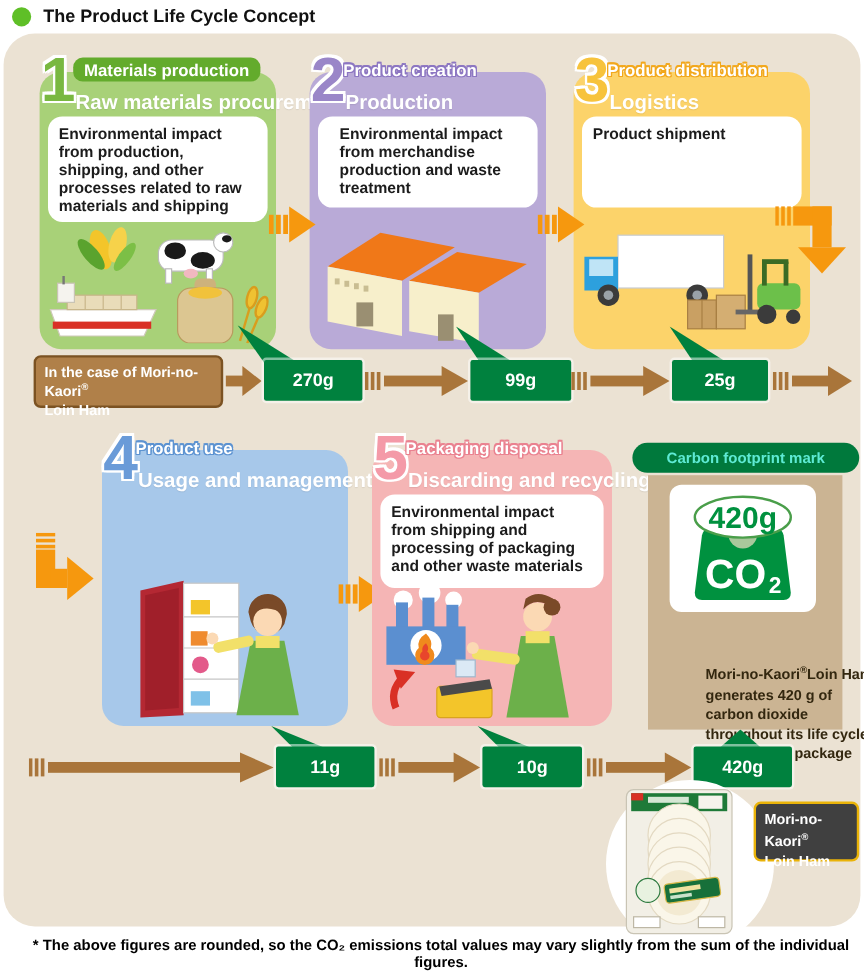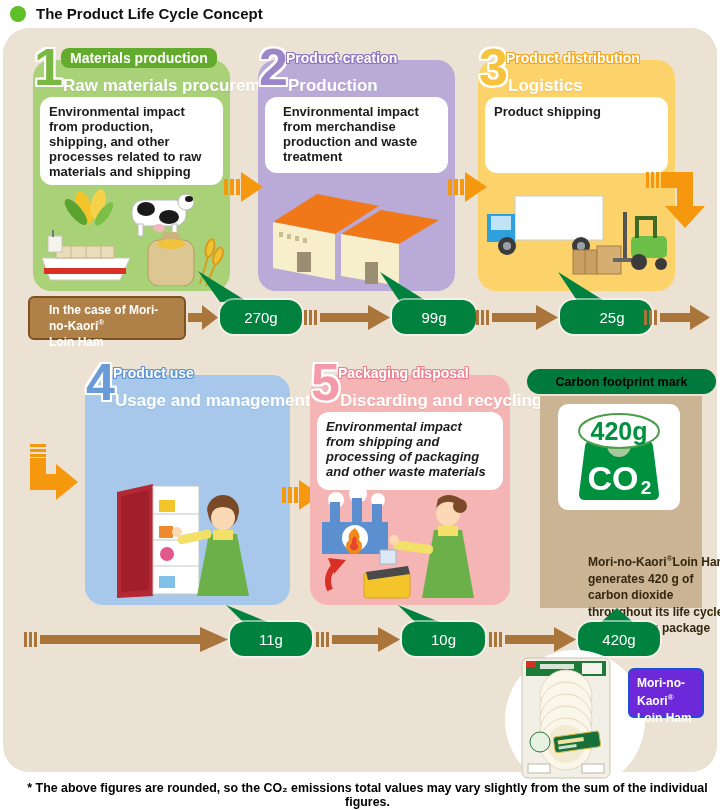--- a/index.html
+++ b/index.html
@@ -25,39 +25,39 @@
         text-shadow:-2px 0 0 #fff,2px 0 0 #fff,0 -2px 0 #fff,0 2px 0 #fff,-2px -2px 0 #fff,2px 2px 0 #fff,-2px 2px 0 #fff,2px -2px 0 #fff;}
   .ctitle{position:absolute;top:-10px;left:28px;font-size:14px;font-weight:bold;color:#fff;white-space:nowrap;
         text-shadow:-1px -1px 0 var(--acc),1px -1px 0 var(--acc),-1px 1px 0 var(--acc),1px 1px 0 var(--acc),-1px 0 0 var(--acc),1px 0 0 var(--acc),0 -1px 0 var(--acc),0 1px 0 var(--acc);}
   .ctitle.badge{background:var(--acc);border-radius:8px;padding:2px 9px;text-shadow:none;top:-12px;}
   .csub{position:absolute;top:16px;left:30px;font-size:17px;font-weight:bold;color:#fff;white-space:nowrap;
         text-shadow:0 1px 1px rgba(0,0,0,0.08);}
   .wbox{position:absolute;left:7px;right:7px;top:37px;background:#fff;border-radius:12px;
         padding:7px 9px;font-weight:bold;font-size:13px;line-height:1.16;color:#1c1c1c;box-sizing:border-box;}
   .illus{position:absolute;left:6px;right:6px;bottom:5px;}
   
-  .gbox{position:absolute;height:34px;background:#00813e;border-radius:14px;color:#fff;font-weight:normal;
+  .gbox{position:absolute;height:34px;background:#00813e;border-radius:2px;color:#fff;font-weight:bold;
         font-size:15px;display:flex;align-items:center;justify-content:center;
         box-shadow:0 0 0 2px rgba(255,255,255,0.5);}
   .tail{position:absolute;}
   
   .caselabel{position:absolute;left:28px;top:296px;width:158px;height:44px;background:#b08049;
         border:2px solid #7b5222;border-radius:6px;color:#fff;font-size:12px;font-weight:bold;
-        line-height:1.35;padding:4px 19px;box-sizing:border-box;}
+        line-height:1.35;padding:4px 7px;box-sizing:border-box;}
   sup{font-size:8px;}
   
   .pill{position:absolute;left:527px;top:369px;width:189px;height:25px;border-radius:13px;background:#00793c;
-        color:#000000;font-size:12.5px;font-weight:bold;display:flex;align-items:center;justify-content:center;}
+        color:#5eead4;font-size:12.5px;font-weight:bold;display:flex;align-items:center;justify-content:center;}
   .tanpanel{position:absolute;left:540px;top:396px;width:162px;height:212px;background:#cbb493;}
   .cfpcard{position:absolute;left:558px;top:404px;width:122px;height:106px;background:#fff;border-radius:10px;
         display:flex;align-items:center;justify-content:center;}
   .fpdesc{position:absolute;left:588px;top:518px;width:148px;font-size:12px;font-weight:bold;color:#33270f;line-height:1.38;margin-top:35px;}
   
   .pcircle{position:absolute;left:505px;top:650px;width:140px;height:140px;border-radius:50%;background:#fff;}
-  .plabel{position:absolute;left:628px;top:668px;width:76px;height:50px;background:#6d28d9;border:2px solid #1d4ed8;
+  .plabel{position:absolute;left:628px;top:668px;width:88px;height:50px;background:#404040;border:2px solid #eab308;
         border-radius:6px;color:#fff;font-size:12px;font-weight:bold;line-height:1.4;padding:5px 7px;box-sizing:border-box;}
   .footnote{position:absolute;left:0;right:0;top:781px;text-align:center;font-size:12.4px;font-weight:bold;color:#000;margin-left:15px;}
   .abs{position:absolute;}
 </style>
 </head>
 <body>
 
 <div class="canvas">
 
   <div class="title-row">
@@ -139,21 +139,21 @@
         <polygon points="0,28 58,38 58,80 0,70" fill="#f7efcb"></polygon>
         <rect x="24" y="56" width="13" height="22" fill="#9a8f72"></rect>
       </g>
     </svg>
   </div>
 
   <div class="card card-a s3" style="left:478px;width:197px;">
     <div class="cnum">3</div>
     <div class="ctitle">Product distribution</div>
     <div class="csub">Logistics</div>
-    <div class="wbox" style="height:76px;">Product shipping</div>
+    <div class="wbox" style="height:76px;">Product shipment</div>
     <svg class="illus" viewBox="0 0 183 98" width="185" height="98">
 
       <g transform="translate(2,6)">
         <rect x="28" y="2" width="88" height="44" fill="#fff" stroke="#c9ccd1"></rect>
         <path d="M0,20 h28 v28 h-28 z" fill="#2da0dd"></path>
         <path d="M4,22 h20 v14 h-20 z" fill="#bfe4f6"></path>
         <circle cx="20" cy="52" r="9" fill="#3b3b3b"></circle>
           <circle cx="20" cy="52" r="4" fill="#9aa2a8"></circle>
         <circle cx="94" cy="52" r="9" fill="#3b3b3b"></circle>
           <circle cx="94" cy="52" r="4" fill="#9aa2a8"></circle>
@@ -255,21 +255,21 @@
         <rect x="5" y="8" width="3" height="15"></rect>
         <rect x="10" y="8" width="3" height="15"></rect>
     <rect x="16" y="11" width="46" height="9"></rect>
         <polygon points="60,3 82,15.5 60,28"></polygon>
       </g>
   </svg>
 
   <svg class="tail" style="left:554px;top:272px;" width="54" height="30" viewBox="0 0 54 30">
     <polygon points="4,0 24,30 52,30" fill="#00813e"></polygon>
   </svg>
-  <div class="gbox" style="left:560px;top:300px;width:80px;padding-left:12px;">25g</div>
+  <div class="gbox" style="left:560px;top:300px;width:80px;">25g</div>
 
   <svg class="abs" style="left:644px;top:302px;" width="66" height="31" viewBox="0 0 66 31">
     <g fill="#a9753a">
         <rect x="0" y="8" width="3" height="15"></rect>
         <rect x="5" y="8" width="3" height="15"></rect>
         <rect x="10" y="8" width="3" height="15"></rect>
     <rect x="16" y="11" width="32" height="9"></rect>
         <polygon points="46,3 66,15.5 46,28"></polygon>
       </g>
   </svg>
@@ -311,21 +311,21 @@
         <rect x="6" y="9" width="4" height="16"></rect>
         <rect x="12" y="9" width="4" height="16"></rect>
         <polygon points="17,2 39,17 17,32"></polygon>
       </g>
   </svg>
 
   <div class="card card-b s5" style="left:310px;width:200px;">
     <div class="cnum">5</div>
     <div class="ctitle">Packaging disposal</div>
     <div class="csub">Discarding and recycling</div>
-    <div class="wbox" style="height:78px;font-style:italic;">Environmental impact from shipping and processing of packaging and other waste materials</div>
+    <div class="wbox" style="height:78px;">Environmental impact from shipping and processing of packaging and other waste materials</div>
     <svg class="illus" viewBox="0 0 188 112" width="188" height="112">
 
       <g transform="translate(6,2)">
         <circle cx="14" cy="10" r="8" fill="#fff"></circle>
           <circle cx="36" cy="4" r="9" fill="#fff"></circle>
           <circle cx="56" cy="10" r="7" fill="#fff"></circle>
         <rect x="8" y="12" width="10" height="22" fill="#5b8fd0"></rect>
         <rect x="30" y="8" width="10" height="26" fill="#5b8fd0"></rect>
         <rect x="50" y="14" width="10" height="20" fill="#5b8fd0"></rect>
         <rect x="0" y="32" width="66" height="32" fill="#5b8fd0"></rect>

